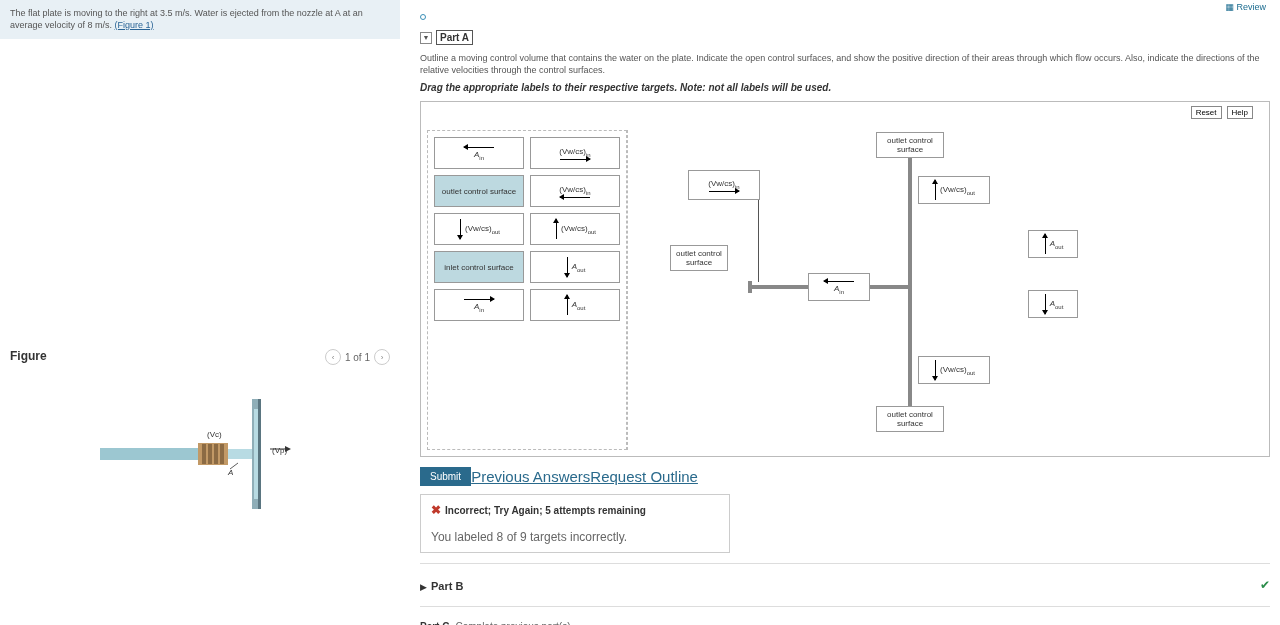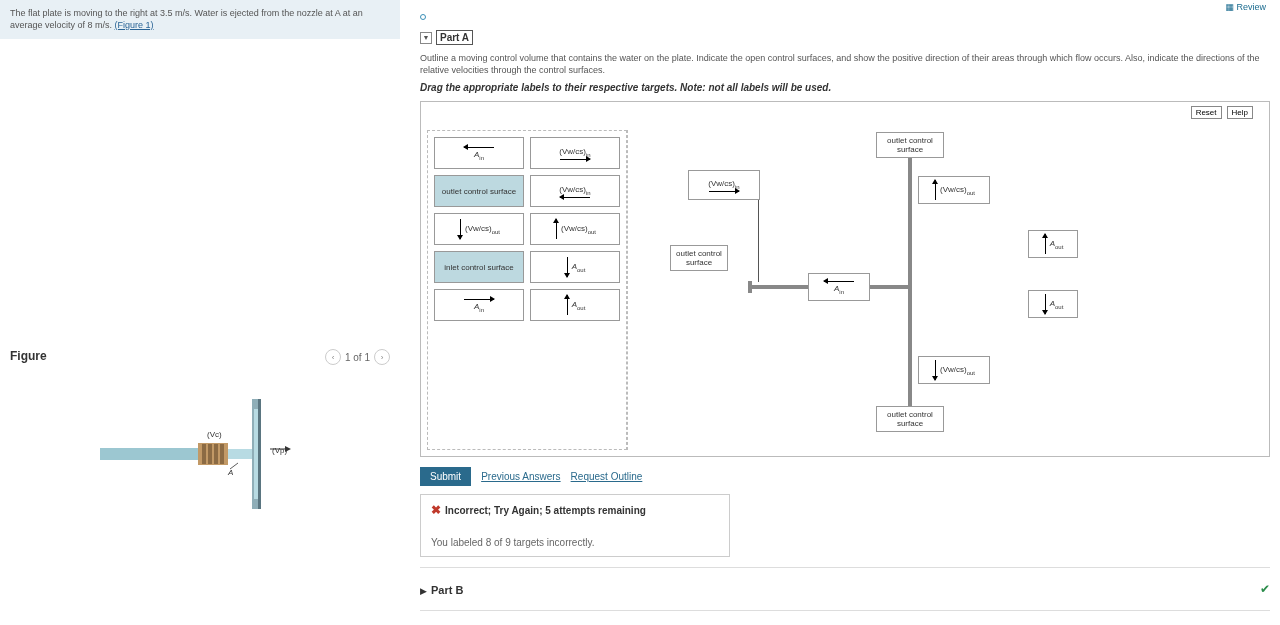--- a/index.html
+++ b/index.html
@@ -33,27 +33,27 @@
 .arrow-long.right::after { content:''; position:absolute; right:-4px; top:-3px; border: 3px solid transparent; border-left: 5px solid #000; }
 .arrow-v { width: 1px; height: 20px; background: #000; position: relative; margin: 0 2px; }
 .arrow-v.up::before { content:''; position:absolute; top:-4px; left:-3px; border: 3px solid transparent; border-bottom: 5px solid #000; }
 .arrow-v.down::after { content:''; position:absolute; bottom:-4px; left:-3px; border: 3px solid transparent; border-top: 5px solid #000; }
 .stack { display:flex; flex-direction:column; align-items:center; gap:2px; font-size:8px; }
 .hstack { display:flex; align-items:center; gap:2px; font-size:8px; }
 .sub { font-size: 6px; vertical-align: sub; }
 .canvas { flex: 1; border-left: 1px dashed #bbb; position: relative; }
 .target-box { position: absolute; border: 1px solid #999; background: #fff; display:flex; align-items:center; justify-content:center; font-size:8px; text-align:center; padding: 2px; }
 .pipe-line { position: absolute; background: #888; }
-.submit-row { display: flex; align-items: center; gap: 10px; margin: 10px 0 8px; }
+.submit-row { display: flex; align-items: center; margin: 10px 0 8px; }
 .submit-btn { background: #2a6a8c; color: #fff; border: none; padding: 4px 10px; font-size: 10px; cursor: pointer; }
-.link-btn { color: #2a6a8c; font-size: 10px; text-decoration: underline; cursor: pointer; }
+.link-btn { color: #2a6a8c; font-size: 15px; text-decoration: underline; cursor: pointer; }
 .feedback-box { border: 1px solid #ccc; padding: 8px 10px; font-size: 10px; width: 310px; }
 .feedback-box .title { font-weight: bold; }
 .feedback-box .x { color: #c0392b; font-weight: bold; margin-right: 4px; font-size: 12px; }
-.feedback-box .sub-msg { color: #666; font-size: 10px; margin-top: 20px; }
+.feedback-box .sub-msg { color: #666; font-size: 12px; margin-top: 13px; }
 .divider { border-top: 1px solid #ddd; margin: 10px 0; }
 .part-collapsed { display: flex; align-items: flex-end; justify-content: space-between; padding: 4px 0; }
 .part-collapsed .arrow { font-size: 9px; color: #333; margin-right: 4px; }
 .check { color: #2a8c4a; font-size: 12px; }
 .part-c { font-size: 10px; color: #666; padding: 4px 0; }
 .part-c b { color: #333; margin-right: 6px; }
 </style>
 </head>
 <body>
 

